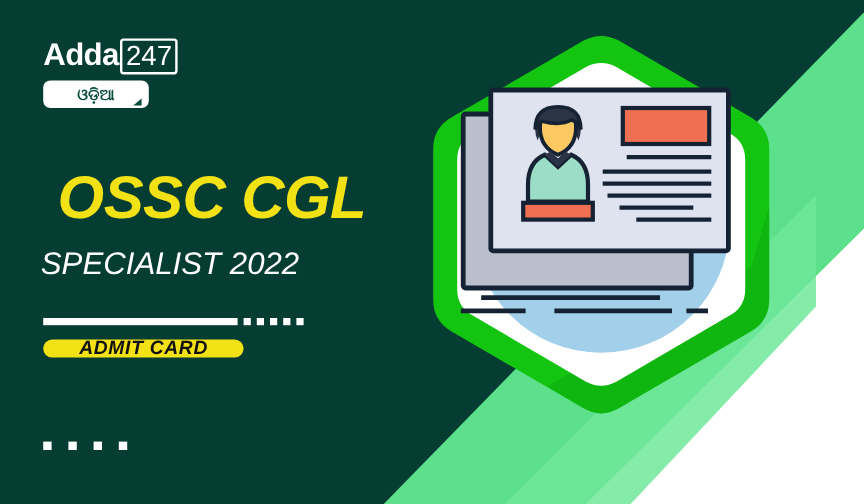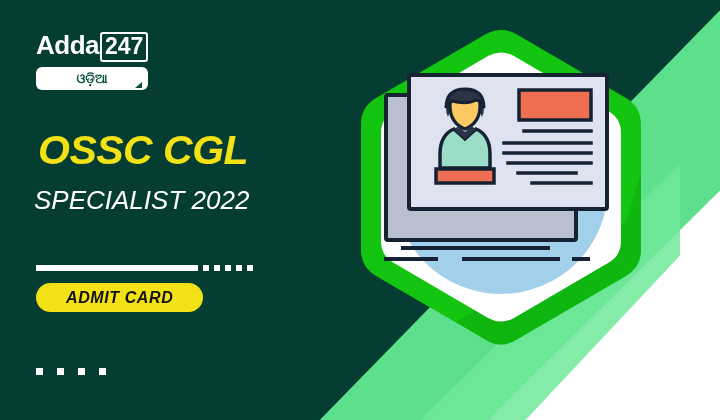--- a/index.html
+++ b/index.html
@@ -67,32 +67,32 @@
   .logo-adda {
     color: #ffffff;
     font-size: 26px;
     font-weight: 700;
     line-height: 1;
     letter-spacing: -.5px;
   }
   .logo-247 {
     color: #ffffff;
     font-size: 23px;
-    font-weight: 700;
+    font-weight: 400;
     line-height: 1;
     border: 2px solid #ffffff;
     border-radius: 3px;
     padding: 1px 3px 2px 3px;
     margin-left: 1px;
     letter-spacing: 0px;
   }
   .logo-badge {
     position: relative;
     margin-top: 5px;
-    width: 112px;
+    width: 88px;
     height: 23px;
     background: #ffffff;
     border-radius: 6px;
     display: flex;
     align-items: center;
     justify-content: center;
   }
   .logo-badge-text {
     color: #0b4d3f;
     font-size: 13px;
@@ -111,26 +111,26 @@
 
   
   .headline {
     position: absolute;
     left: 34px;
     top: 126px;
     width: 300px;
   }
   .title-main {
     color: #f2e115;
-    font-size: 41px;
+    font-size: 50px;
     font-weight: 700;
     font-style: italic;
     line-height: 1.02;
     letter-spacing: -0.5px;
-    margin: 4px;
+    margin: 14px;
     white-space: nowrap;
   }
   .title-sub {
     color: #ffffff;
     font-size: 26px;
     font-weight: 400;
     font-style: italic;
     line-height: 1.12;
     letter-spacing: 0px;
     margin: 14px 0 0 0;
@@ -168,21 +168,21 @@
 
   
   .admit-btn {
     position: absolute;
     left: 36px;
     top: 283px;
     background: #f2e115;
     color: #111111;
     border: none;
     border-radius: 20px;
-    height: 29px;
+    height: 15px;
     padding: 0 30px;
     font-family: "Liberation Sans", sans-serif;
     font-size: 16px;
     font-weight: 700;
     font-style: italic;
     letter-spacing: .6px;
     cursor: pointer;
     display: flex;
     align-items: center;
     justify-content: center;

